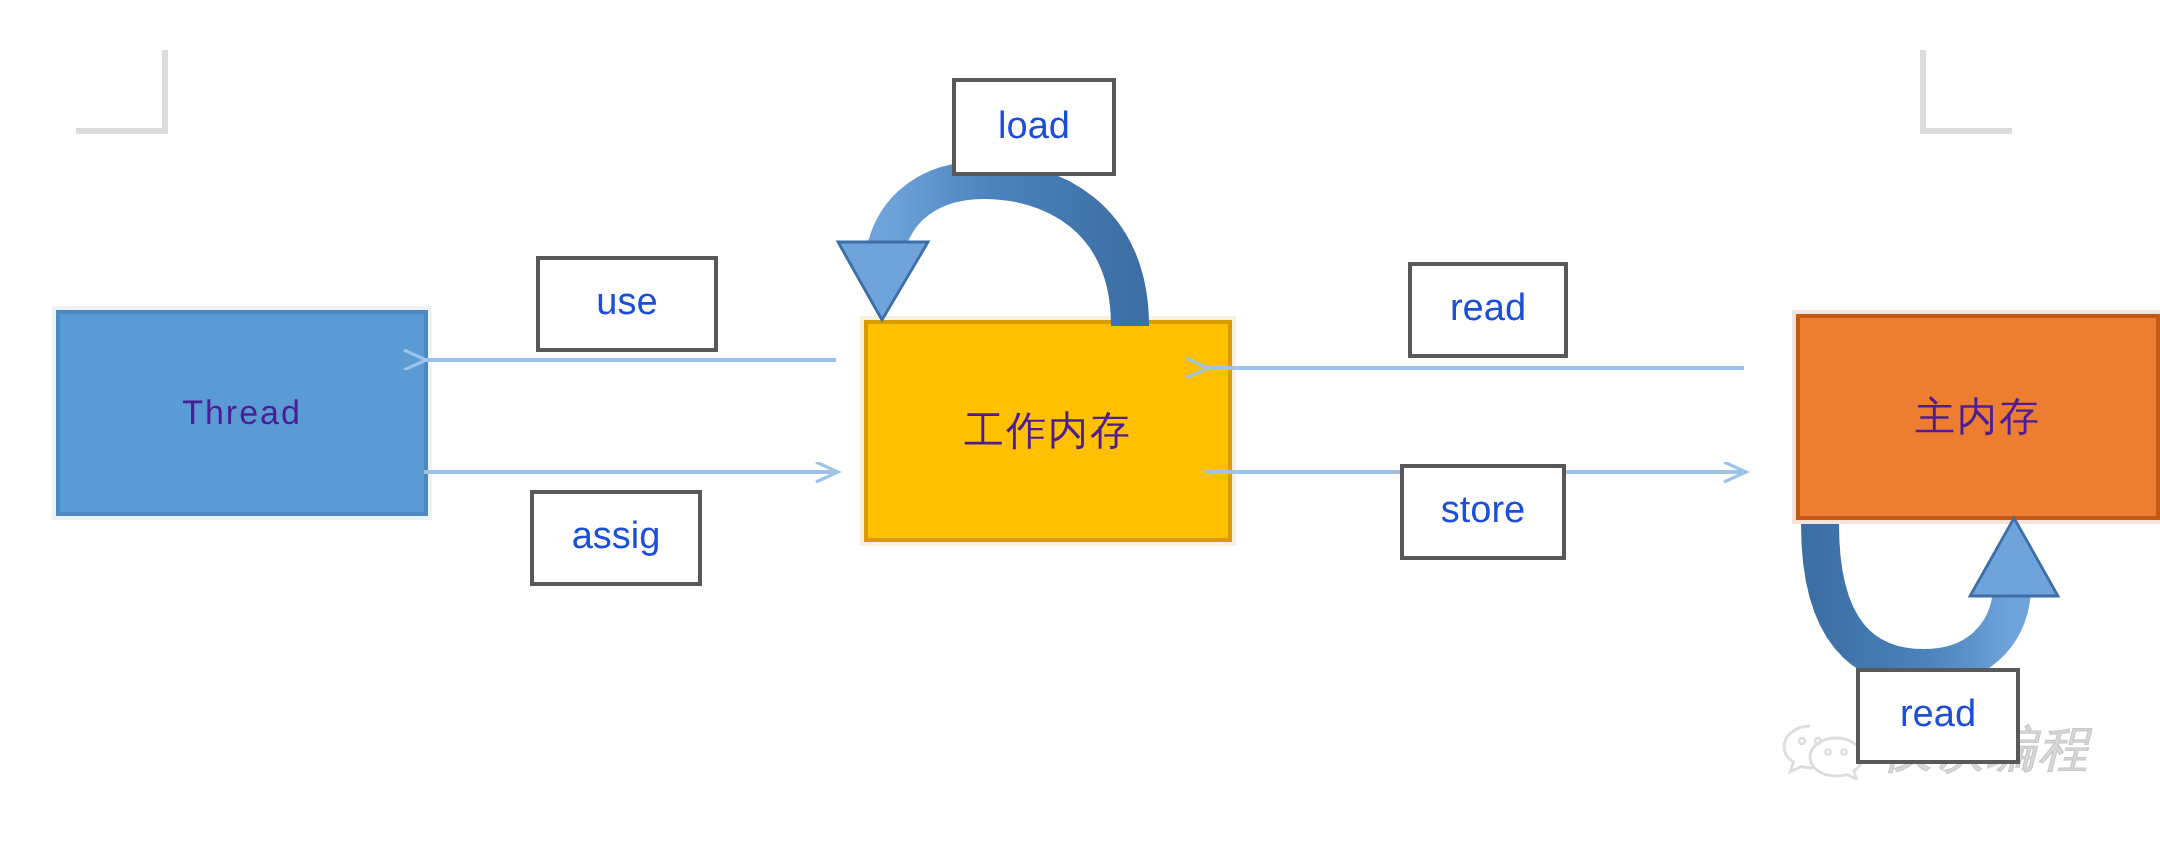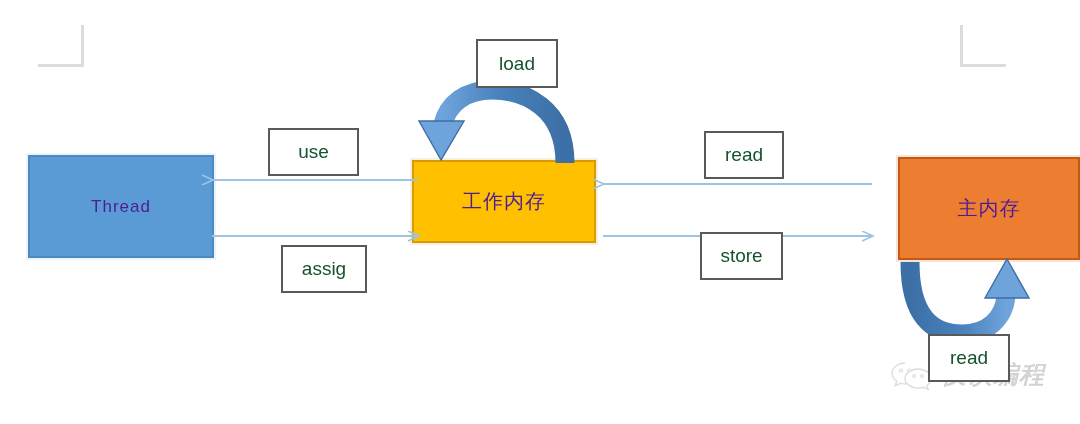--- a/index.html
+++ b/index.html
@@ -63,21 +63,21 @@
   
   .label-box {
     position: absolute;
     box-sizing: border-box;
     background: #ffffff;
     border: 2px solid #595959;
     display: flex;
     align-items: center;
     justify-content: center;
     font-size: 19px;
-    color: #14532d;
+    color: #1d4ed8;
     z-index: 8;
     text-align: center;
   }
 
   
   #arrows {
     position: absolute;
     left: 0; top: 0;
     width: 1080px;
     height: 424px;
@@ -156,37 +156,37 @@
                C 910,316 932,334 962,334
                C 988,334 1004,318 1006,296" fill="none" stroke="url(#arcGradBottom)" stroke-width="19" stroke-linecap="butt"></path>
       <path d="M 1007,259 L 1029,298 L 985,298 Z" fill="#6FA3DB" stroke="#3C6FA5" stroke-width="1.4"></path>
     </g>
   </svg>
 
   <div class="box box-thread" style="left:28px; top:155px; width:186px; height:103px;">
     <span>Thread</span>
   </div>
 
-  <div class="box box-working" style="left:412px; top:160px; width:184px; height:83px;">
+  <div class="box box-working" style="left:432px; top:160px; width:184px; height:111px;">
     <span>工作内存</span>
   </div>
 
   <div class="box box-main" style="left:870px; top:157px; width:182px; height:103px;margin-left:28px;">
     <span>主内存</span>
   </div>
 
   <div class="label-box" style="left:476px; top:39px; width:82px; height:49px;">
     <span>load</span>
   </div>
 
   <div class="label-box" style="left:268px; top:128px; width:91px; height:48px;">
     <span>use</span>
   </div>
 
-  <div class="label-box" style="left:265px; top:245px; width:86px; height:48px;margin-left:16px;">
+  <div class="label-box" style="left:265px; top:245px; width:86px; height:48px;">
     <span>assig</span>
   </div>
 
   <div class="label-box" style="left:704px; top:131px; width:80px; height:48px;">
     <span>read</span>
   </div>
 
   <div class="label-box" style="left:700px; top:232px; width:83px; height:48px;">
     <span>store</span>
   </div>

